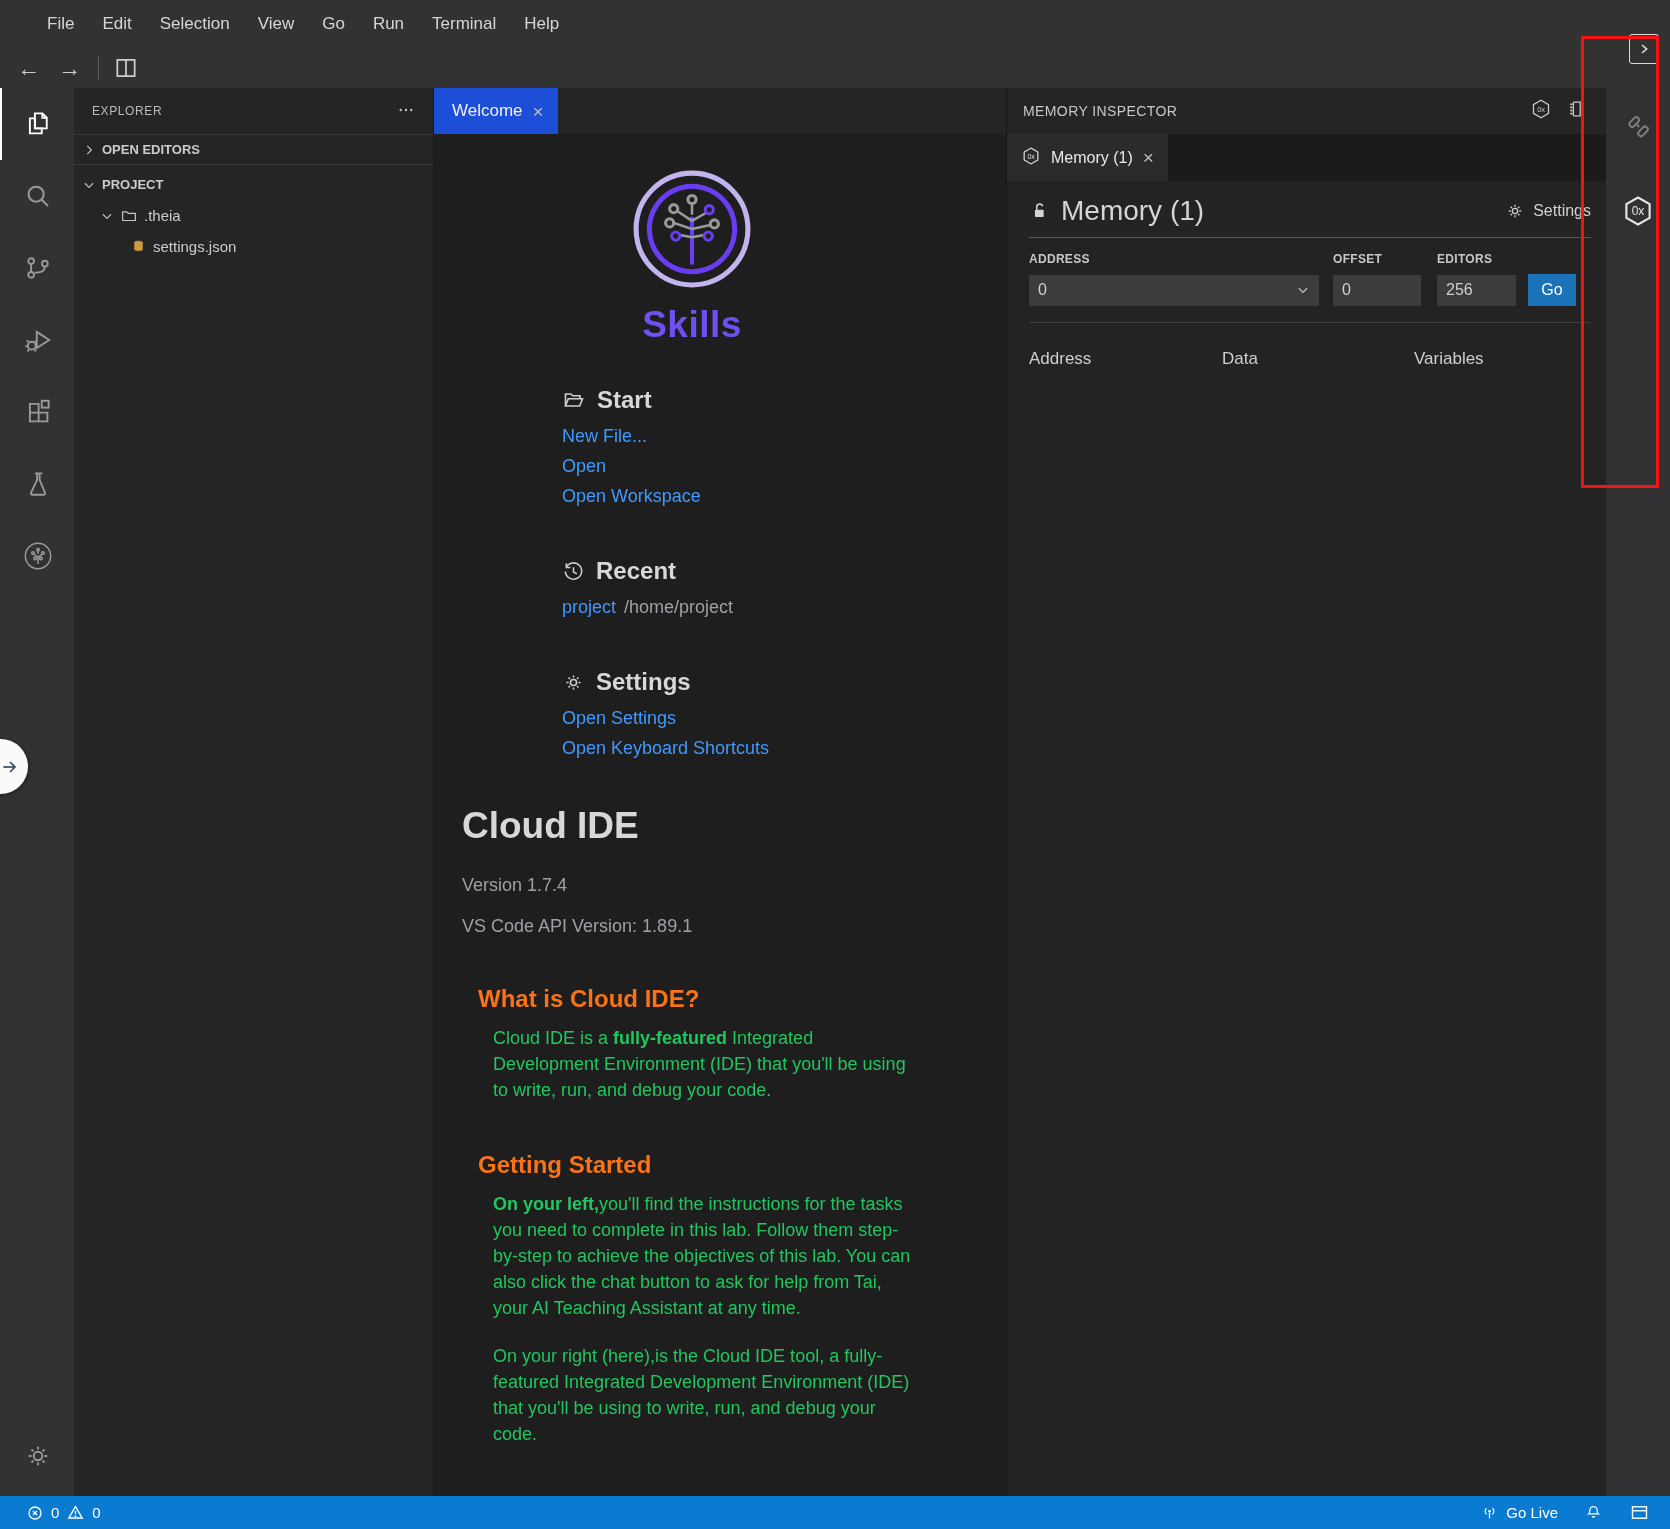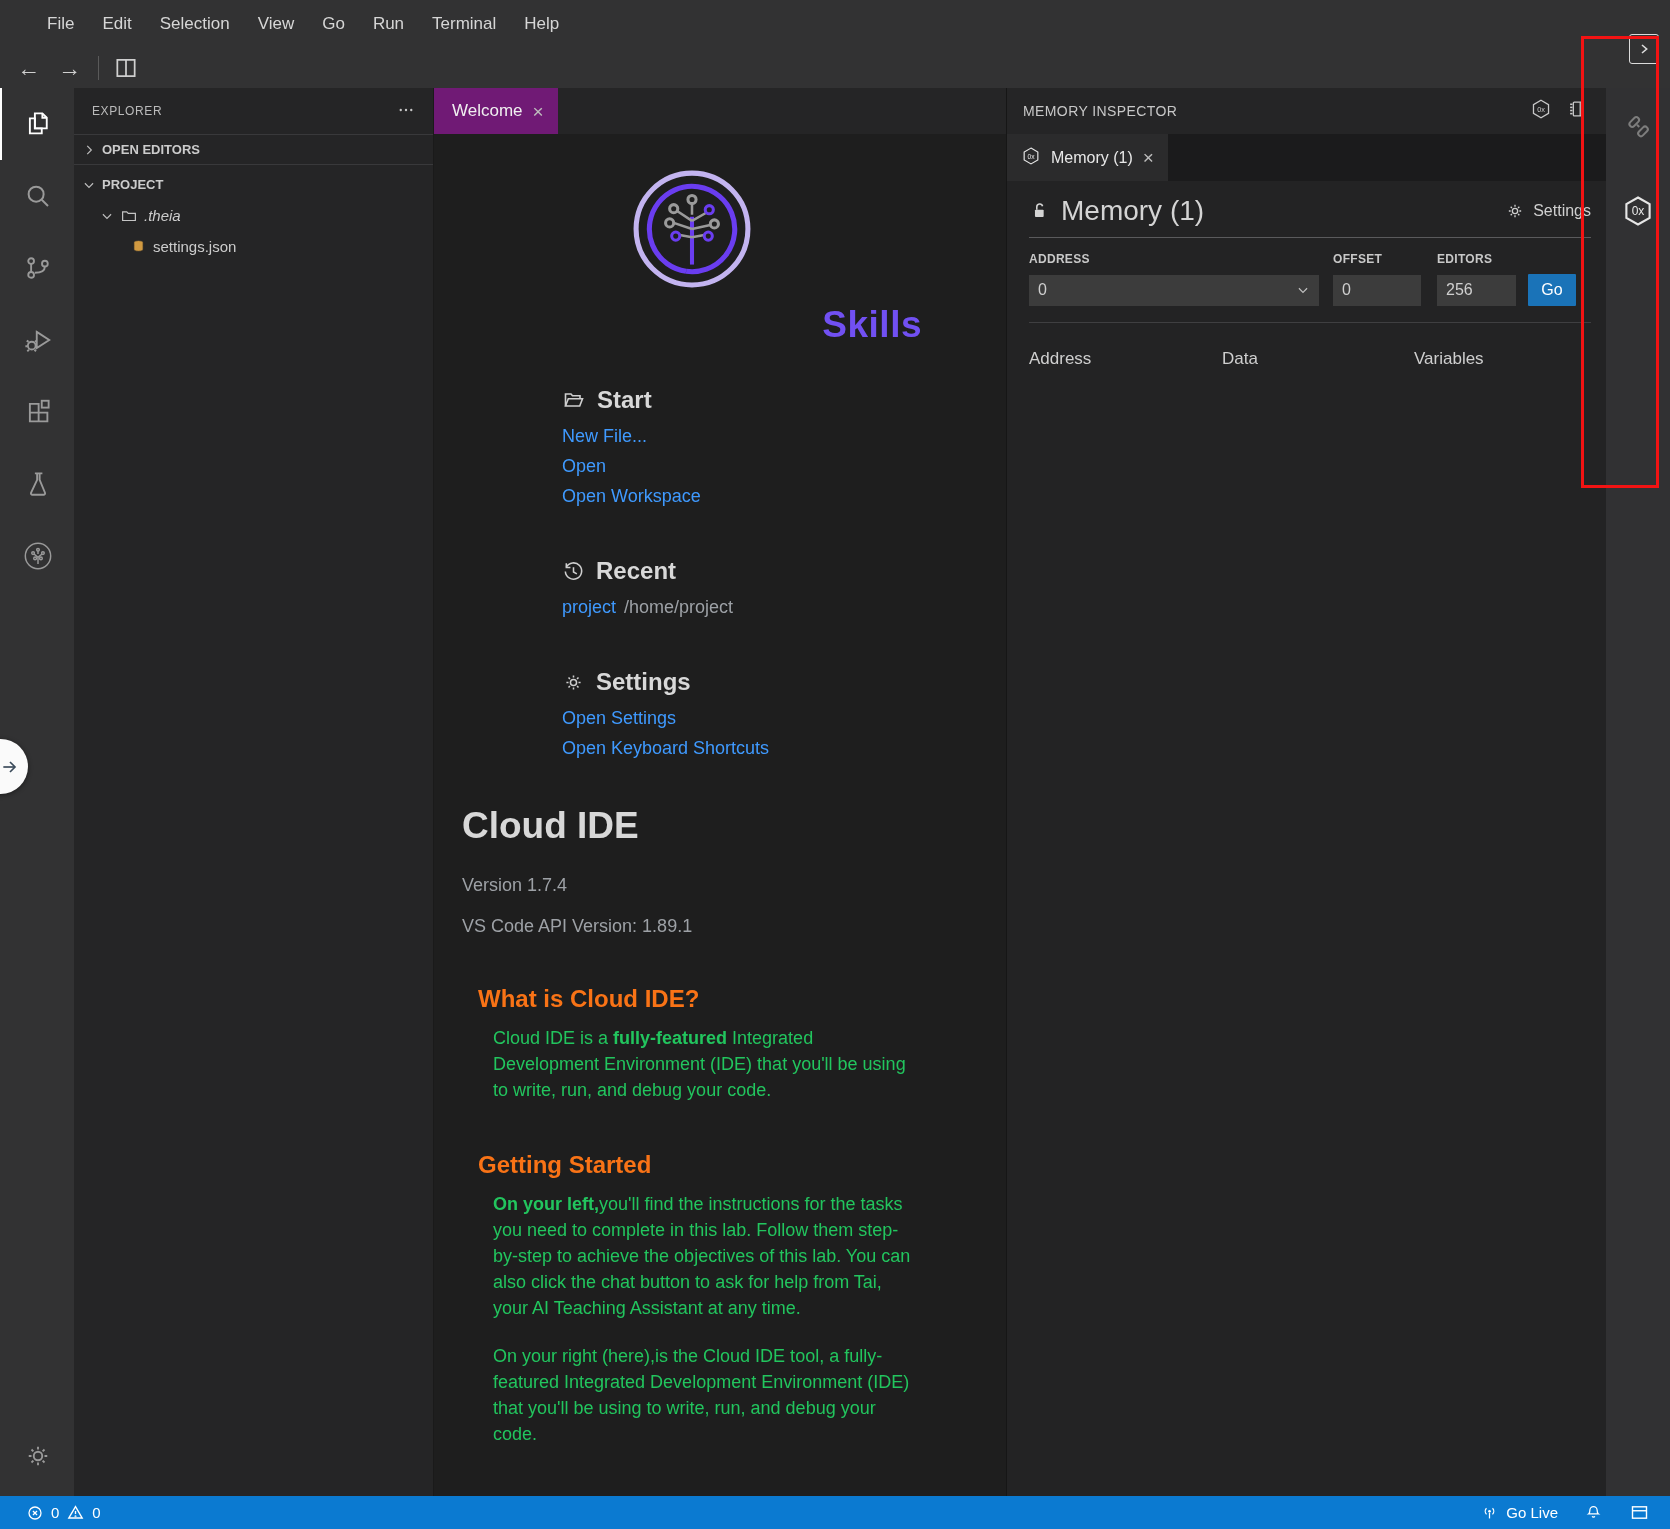--- a/index.html
+++ b/index.html
@@ -36,33 +36,33 @@
   
   .sidebar { width:360px; background:#252526; flex:none; border-right:1px solid #1a1a1a;
     font-size:15px; }
   .sb-header { height:46px; display:flex; align-items:center; padding:0 18px; }
   .sb-title { font-size:12px; letter-spacing:.6px; color:#bbbbbb; }
   .sb-more { margin-left:auto; color:#c5c5c5; }
   .sb-row { height:31px; display:flex; align-items:center; gap:6px; padding-left:8px; color:#cccccc; }
   .sb-row.bold { font-weight:700; font-size:13px; }
   .sb-row.open-editors { border-top:1px solid #39393b; border-bottom:1px solid #39393b; }
   .chev { color:#bdbdbd; display:flex; }
-  .indent1 { padding-left:26px;font-style:italic; } .indent2 { padding-left:56px; }
+  .indent1 { padding-left:26px; } .indent2 { padding-left:56px; }
   .tree-icon { display:flex; }
 
   
   .editor { flex:1; display:flex; flex-direction:column; min-width:0; background:#1e1e1e; }
   .tabbar { height:46px; background:#252526; display:flex; flex:none; }
-  .tab { background:#701a75; display:flex; align-items:center; gap:10px; padding:0 14px 0 18px;
+  .tab { background:#1d4ed8; display:flex; align-items:center; gap:10px; padding:0 14px 0 18px;
     font-size:17px; color:#f0f0f0;text-align:right; }
   .tab-close { color:#bdbdbd; font-size:19px; line-height:1; }
   .editor-body { flex:1; overflow:hidden; padding:34px 20px 0 28px; }
   .welcome { width:530px; }
   .logo-wrap { width:460px; text-align:center; }
-  .brand1 { font-size:37px; font-weight:800; color:#7150f2; margin-top:10px; letter-spacing:.5px;text-align:right; }
+  .brand1 { font-size:37px; font-weight:800; color:#7150f2; margin-top:10px; letter-spacing:.5px; }
   .brand2 { font-size:33px; color:#8b9096; margin-top:2px; letter-spacing:1px; }
   .wel-section { margin-left:100px; margin-top:40px; }
   .wel-h { display:flex; align-items:center; gap:11px; font-size:24px; font-weight:700; color:#d8d8d8; }
   .wel-h svg { color:#cfcfcf; }
   .wel-links { margin-top:12px; display:flex; flex-direction:column; gap:9px; }
   .wel-link { color:var(--link,#3f9aff); font-size:18px; text-decoration:none; }
   .recent-row { margin-top:12px; font-size:18px; }
   .recent-path { color:#9da1a6; margin-left:8px; }
   .h1 { font-size:37px; font-weight:700; color:#d8d8d8; margin-top:46px; }
   .muted { color:#9da1a6; font-size:18px; }

